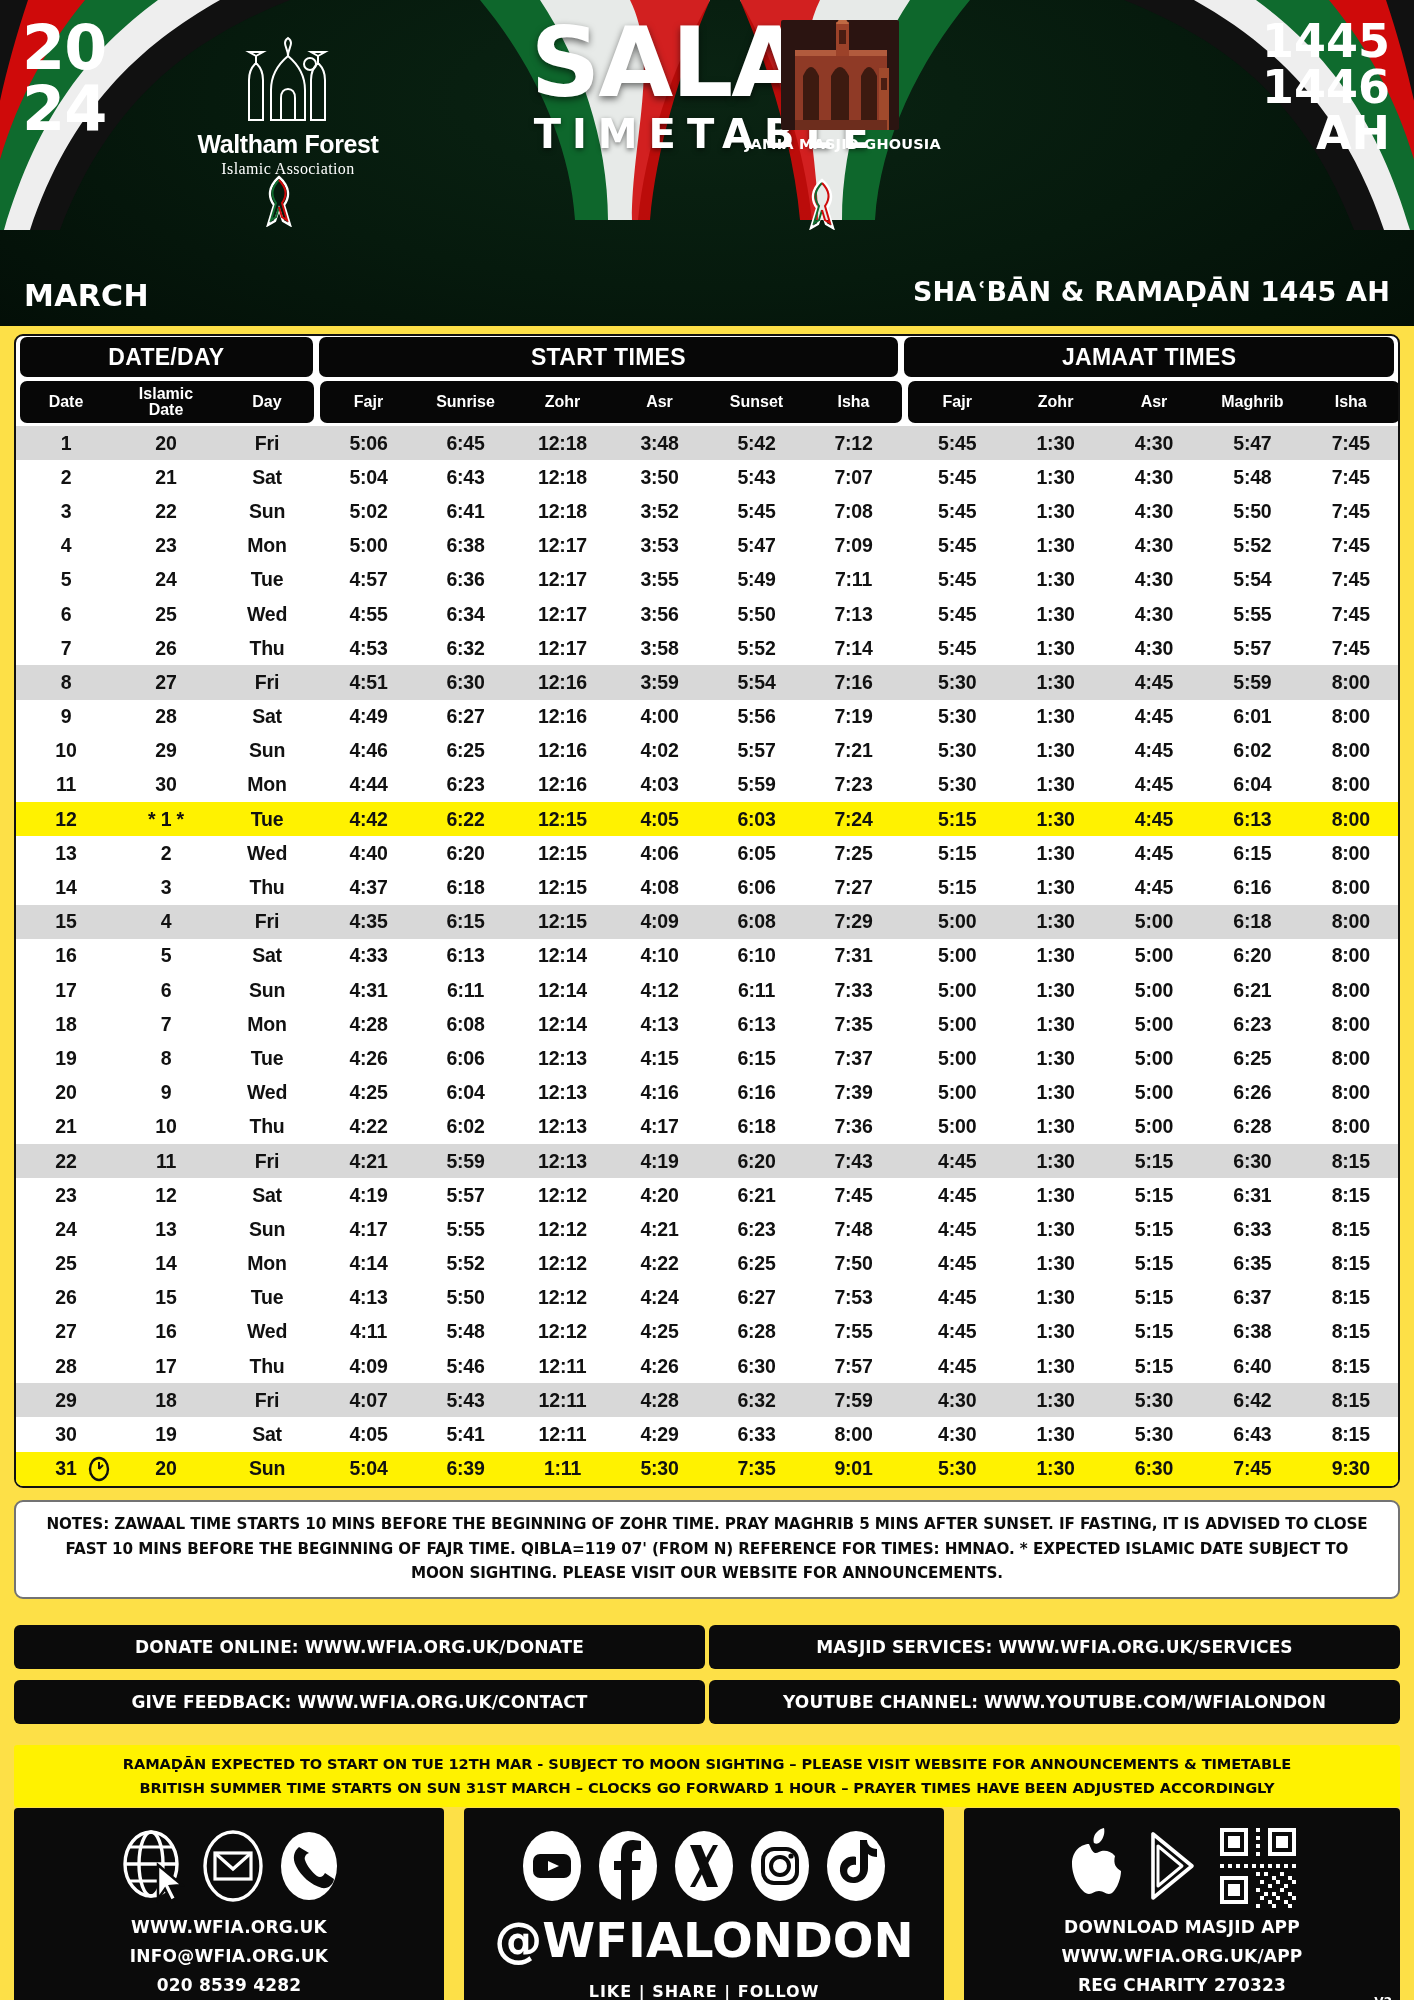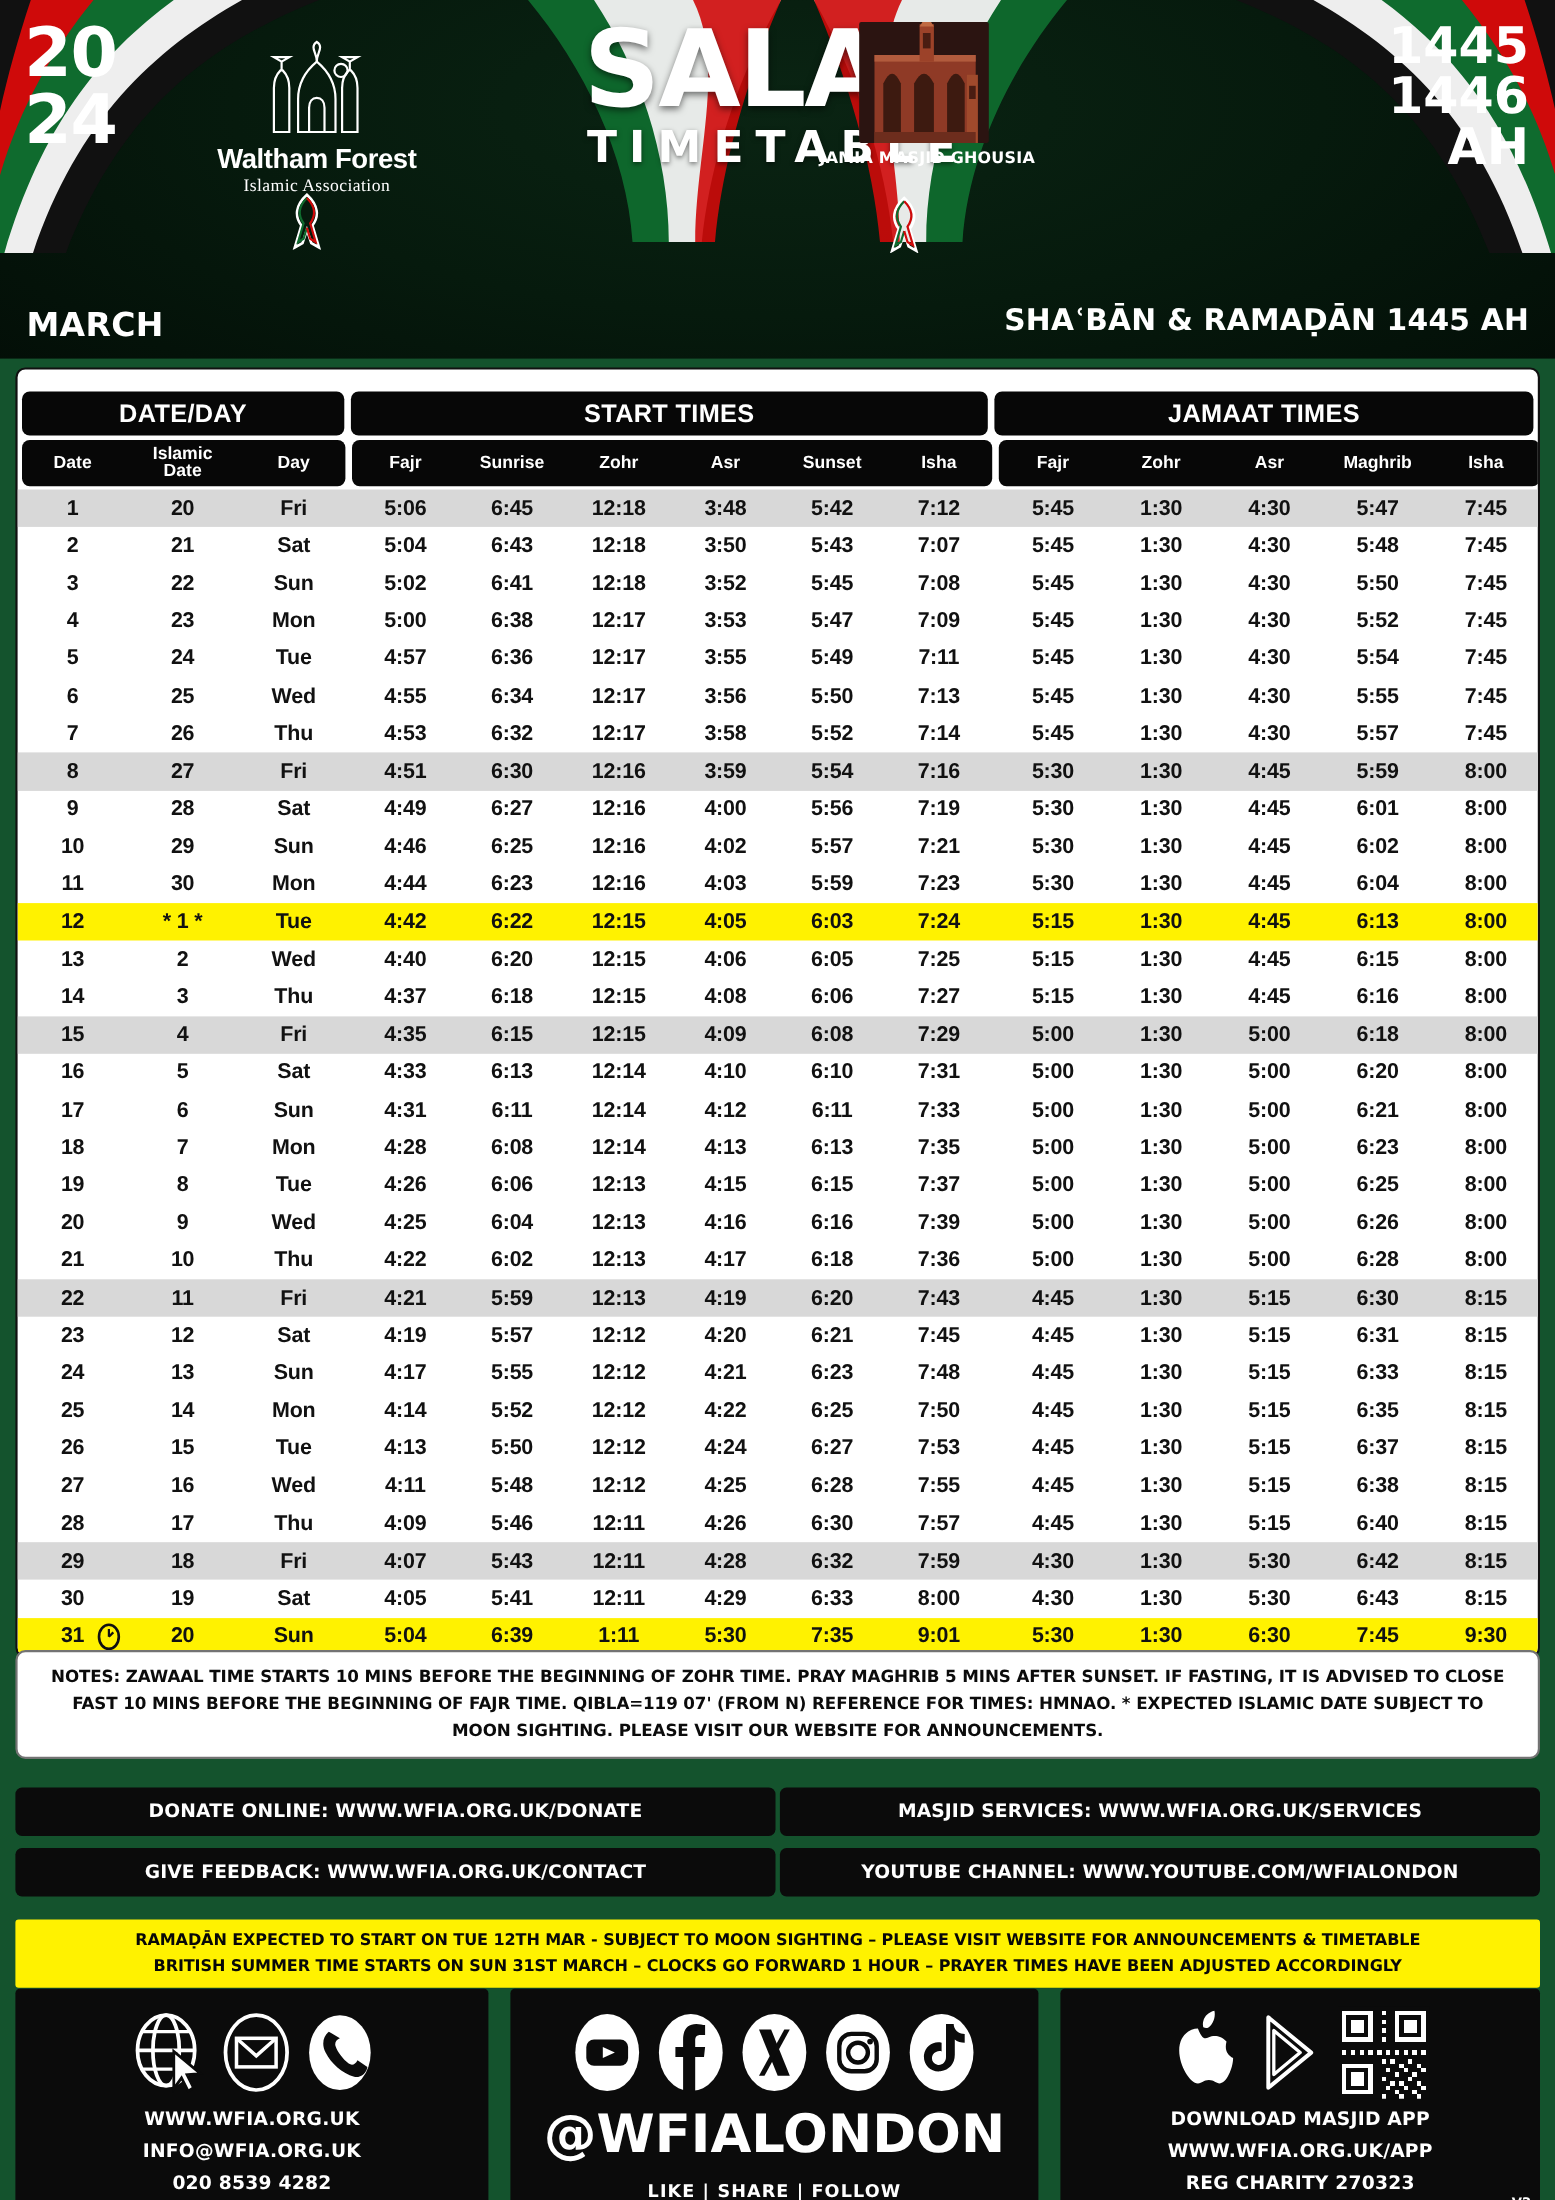--- a/index.html
+++ b/index.html
@@ -4,21 +4,21 @@
 <title>Salah Timetable</title>
 <style>
   html,body{margin:0;padding:0;}
   body{
     width:1414px;height:2000px;
     background:#ffffff;
     font-family:"Liberation Sans", sans-serif;
     -webkit-font-smoothing:antialiased;
     overflow:hidden;
   }
-  .page{position:relative;width:1414px;height:2000px;background:#14532d;overflow:hidden;}
+  .page{position:relative;width:1414px;height:2000px;background:#fde047;overflow:hidden;}
 
   
   .header{
     position:relative;height:326px;width:1414px;
     background:
       radial-gradient(ellipse 1100px 420px at 50% 30%, #0a2413 0%, #061a0d 45%, #020a05 100%);
     overflow:hidden;
   }
   .flag{position:absolute;top:0;pointer-events:none;}
   
@@ -52,21 +52,21 @@
   .ribbon.r2{left:805px;top:178px;}
 
   .month{position:absolute;left:24px;top:278px;color:#fff;
     font-family:"DejaVu Sans",sans-serif;font-weight:bold;font-size:30px;letter-spacing:0.3px;}
   .hijri-months{position:absolute;right:24px;top:276px;color:#fff;
     font-family:"DejaVu Sans",sans-serif;font-weight:bold;font-size:27px;letter-spacing:0.2px;}
 
   
   .table-wrap{position:absolute;left:14px;top:334px;width:1386px;
      border:2px solid #111;border-radius:9px;background:#fff;overflow:hidden;box-sizing:border-box;}
-  .grouphead{display:flex;gap:6px;padding:20px 4px 0 4px;}
+  .grouphead{display:flex;gap:6px;padding:1px 4px 0 4px;}
   .gh{background:#070707;color:#fff;border-radius:7px;height:40px;line-height:40px;text-align:center;
       font-weight:bold;font-size:23px;letter-spacing:0.3px;font-family:"Liberation Sans",sans-serif;}
   .gh.date{width:294px;}
   .gh.start{width:582px;}
   .gh.jamaat{width:492px;}
 
   .subhead{display:flex;gap:6px;padding:4px 4px 3px 4px;}
   .sh{background:#070707;color:#fff;border-radius:7px;height:42px;display:flex;align-items:center;}
   .sh.date{width:294px;}
   .sh.start{width:582px;}

